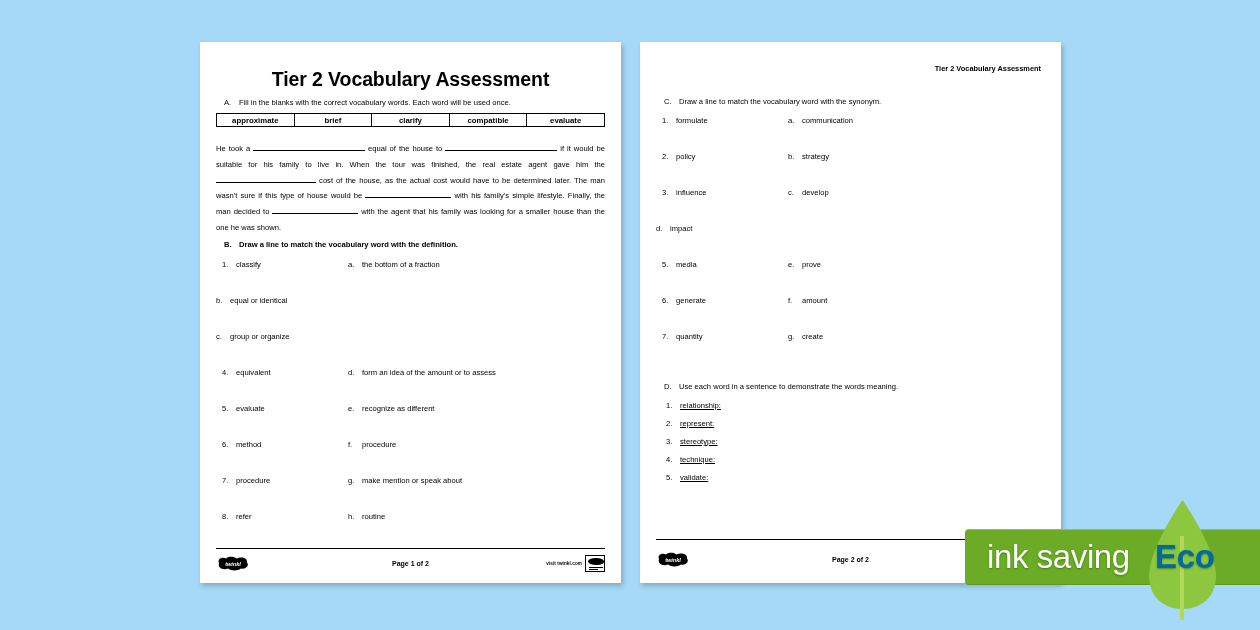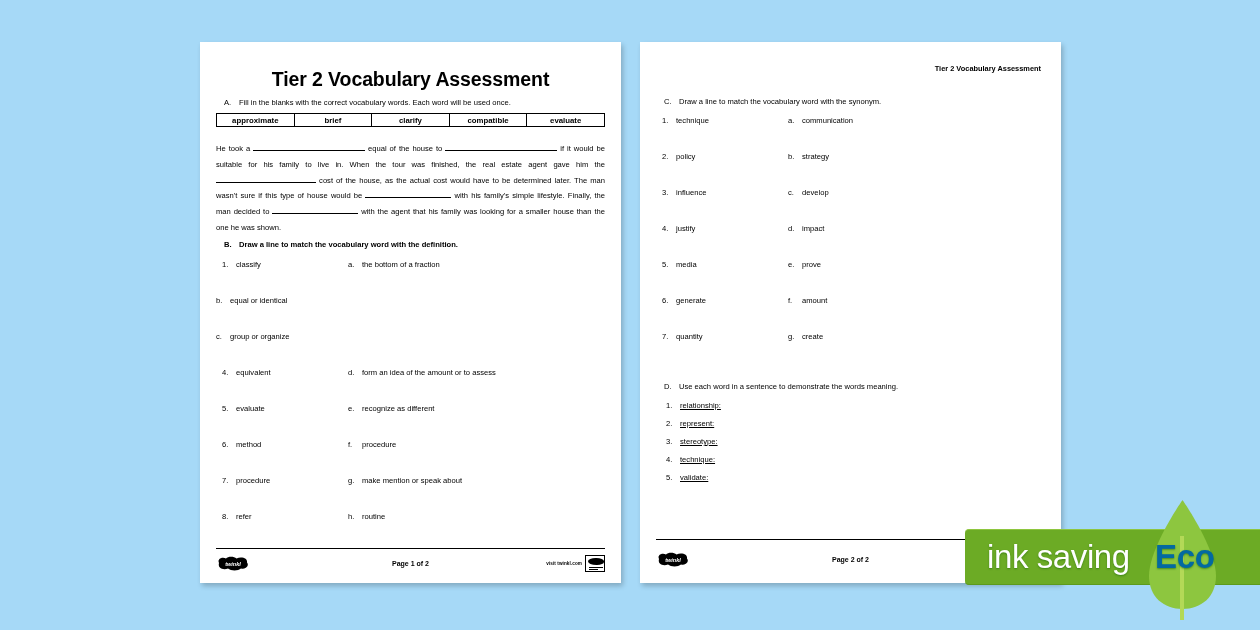--- a/index.html
+++ b/index.html
@@ -344,33 +344,32 @@
   <div class="page-inner">
 
     <div class="page2-header">Tier 2 Vocabulary Assessment</div>
 
     <div class="instruction">
       <span class="letter" style="margin-right: 3px;">C.</span><span>Draw a line to match the vocabulary word with the synonym.</span>
     </div>
 
     <div class="match-list">
       <div class="match-row">
-        <div class="left"><span class="marker" style="margin-right: 3px;">1.</span><span>technique</span></div>
+        <div class="left"><span class="marker" style="margin-right: 3px;">1.</span><span>formulate</span></div>
         <div class="right"><span class="marker" style="margin-right: 3px;">a.</span><span>communication</span></div>
       </div>
       <div class="match-row">
         <div class="left"><span class="marker" style="margin-right: 3px;">2.</span><span>policy</span></div>
         <div class="right"><span class="marker" style="margin-right: 3px;">b.</span><span>strategy</span></div>
       </div>
       <div class="match-row">
         <div class="left"><span class="marker" style="margin-right: 3px;">3.</span><span>influence</span></div>
         <div class="right"><span class="marker" style="margin-right: 3px;">c.</span><span>develop</span></div>
       </div>
       <div class="match-row">
-        <div class="left"><span class="marker" style="margin-right: 3px;">4.</span><span>justify</span></div>
         <div class="right"><span class="marker" style="margin-right: 3px;">d.</span><span>impact</span></div>
       </div>
       <div class="match-row">
         <div class="left"><span class="marker" style="margin-right: 3px;">5.</span><span>media</span></div>
         <div class="right"><span class="marker" style="margin-right: 3px;">e.</span><span>prove</span></div>
       </div>
       <div class="match-row">
         <div class="left"><span class="marker" style="margin-right: 3px;">6.</span><span>generate</span></div>
         <div class="right"><span class="marker" style="margin-right: 3px;">f.</span><span>amount</span></div>
       </div>

